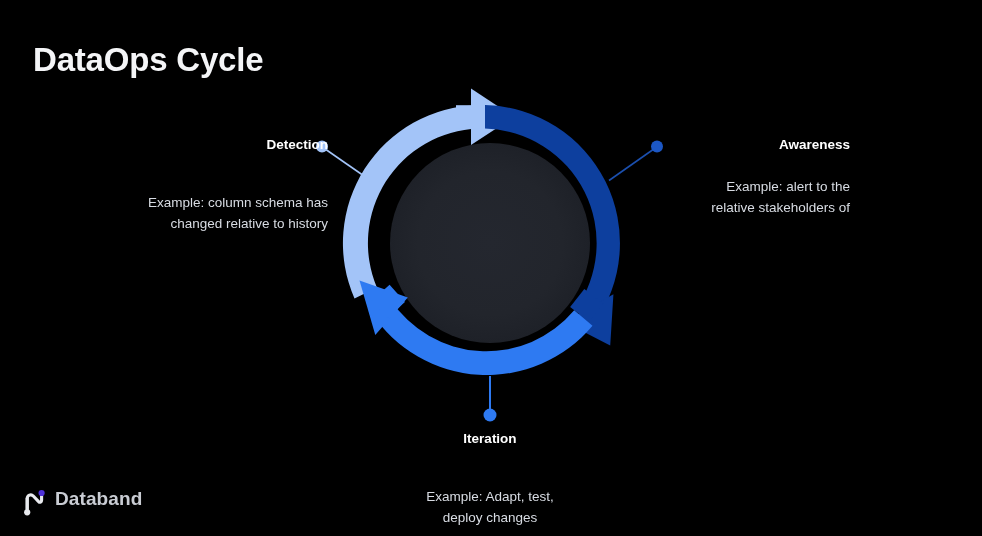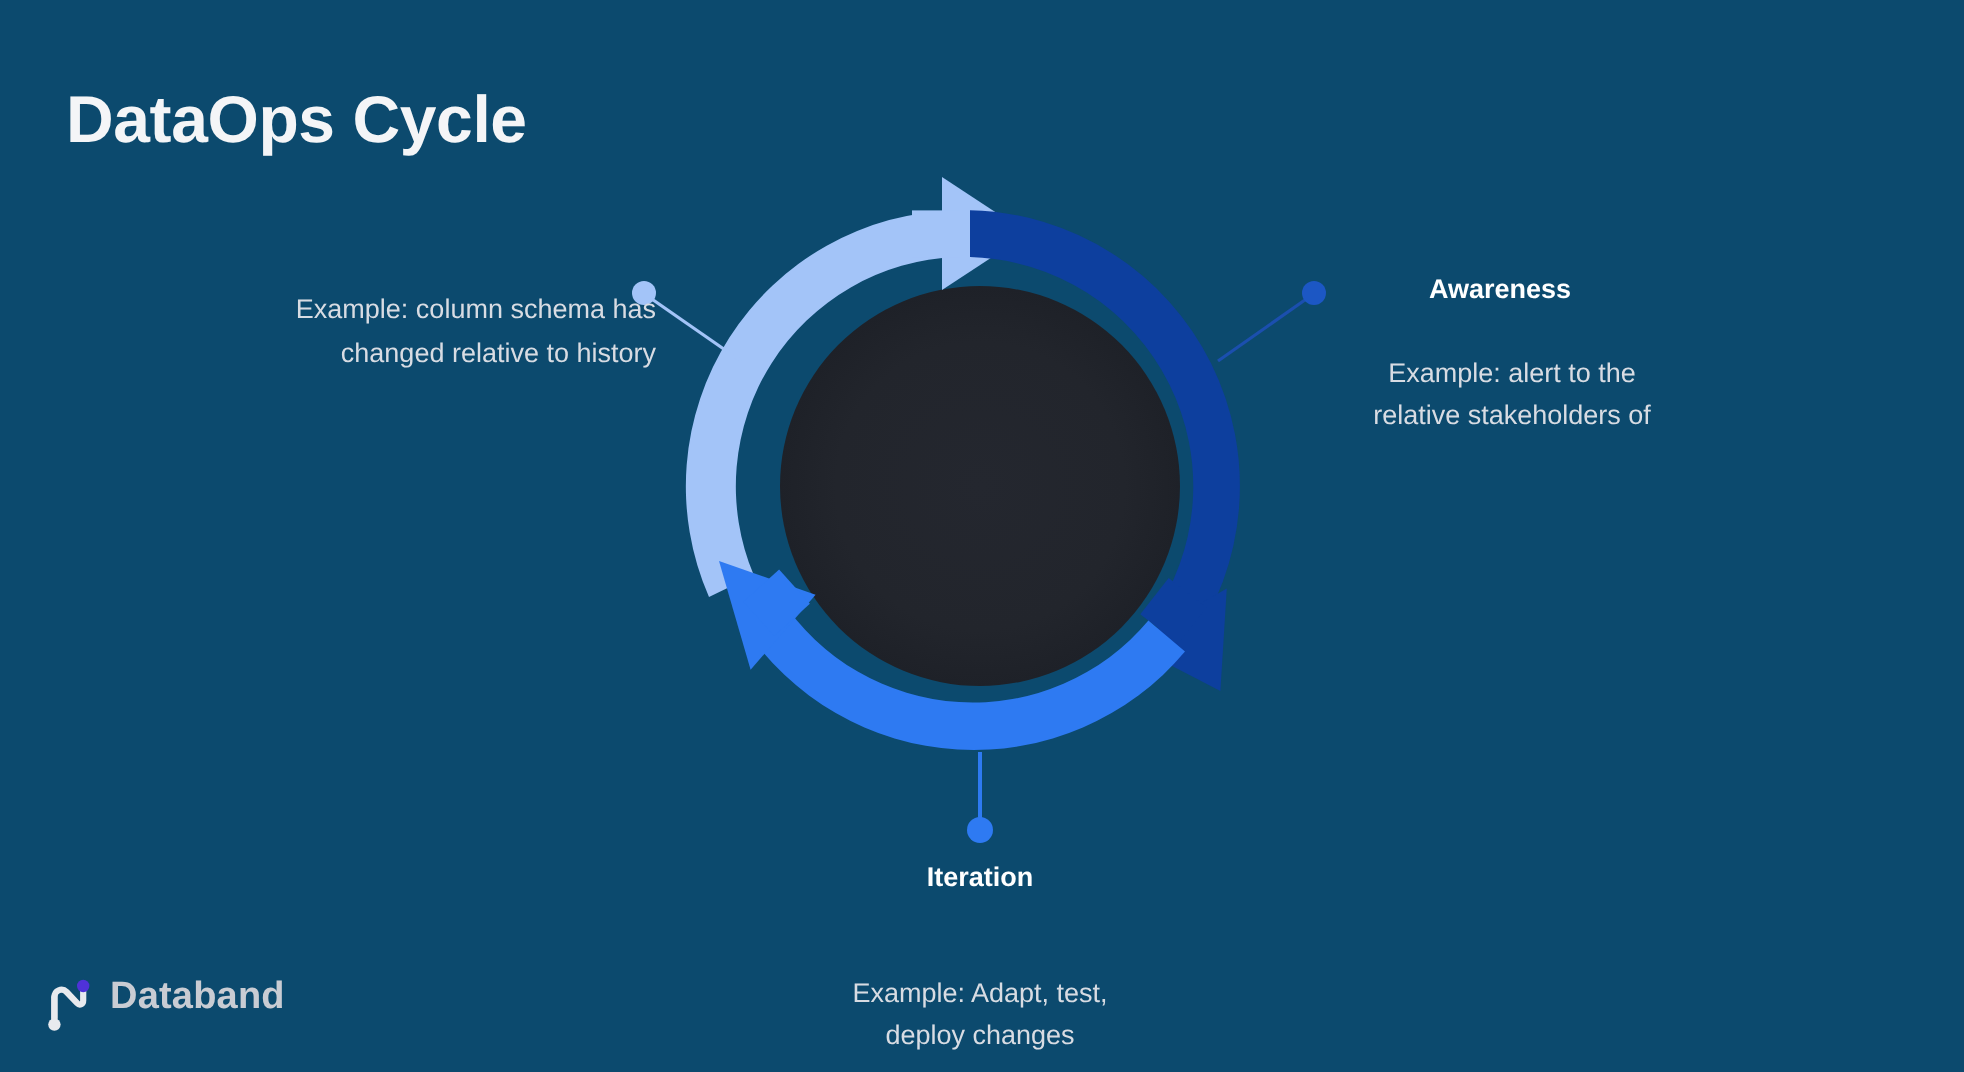--- a/index.html
+++ b/index.html
@@ -13,21 +13,21 @@
     position: relative;
     overflow: hidden;
     font-family: "Liberation Sans", sans-serif;
     color: #d8dce3;
     -webkit-font-smoothing: antialiased;
   }
 
   .slide {
     position: absolute;
     inset: 0;
-    background: #0c4a6e;
+    background: #000000;
   }
 
   
   .page-title {
     position: absolute;
     left: 33px;
     top: 42px;
     font-size: 33px;
     font-weight: bold;
     color: #f4f5f7;
@@ -70,28 +70,28 @@
     margin: 0;
   }
 
   
   .node-detection {
     left: 100px;
     top: 136px;
     width: 228px;
     text-align: right;
   }
-  .node-detection .node-desc { margin-top: 8px; }
+  .node-detection .node-desc { margin-top: 38px; }
 
   
   .node-awareness {
     left: 650px;
     top: 136px;
     width: 200px;
-    text-align: center;
+    text-align: right;
   }
   .node-awareness .node-desc { margin-top: 22px; margin-left: 12px; }
 
   
   .node-iteration {
     left: 370px;
     top: 430px;
     width: 240px;
     text-align: center;
   }
@@ -177,20 +177,21 @@
 
       <line x1="279" y1="100.5" x2="326" y2="67.5" stroke="#1b4fae" stroke-width="1.6"></line>
       <circle cx="327" cy="66.5" r="6" fill="#1c57c4"></circle>
 
       <line x1="160" y1="296" x2="160" y2="333" stroke="#2e7af2" stroke-width="2"></line>
       <circle cx="160" cy="335" r="6.5" fill="#2e7af2"></circle>
     </svg>
   </div>
 
   <div class="node node-detection">
+    <div class="node-title">Detection</div>
     <div class="node-desc">
       <div>Example: column schema has</div>
       <div>changed relative to history</div>
     </div>
   </div>
 
   <div class="node node-awareness">
     <div class="node-title">Awareness</div>
     <div class="node-desc">
       <div>Example: alert to the</div>

